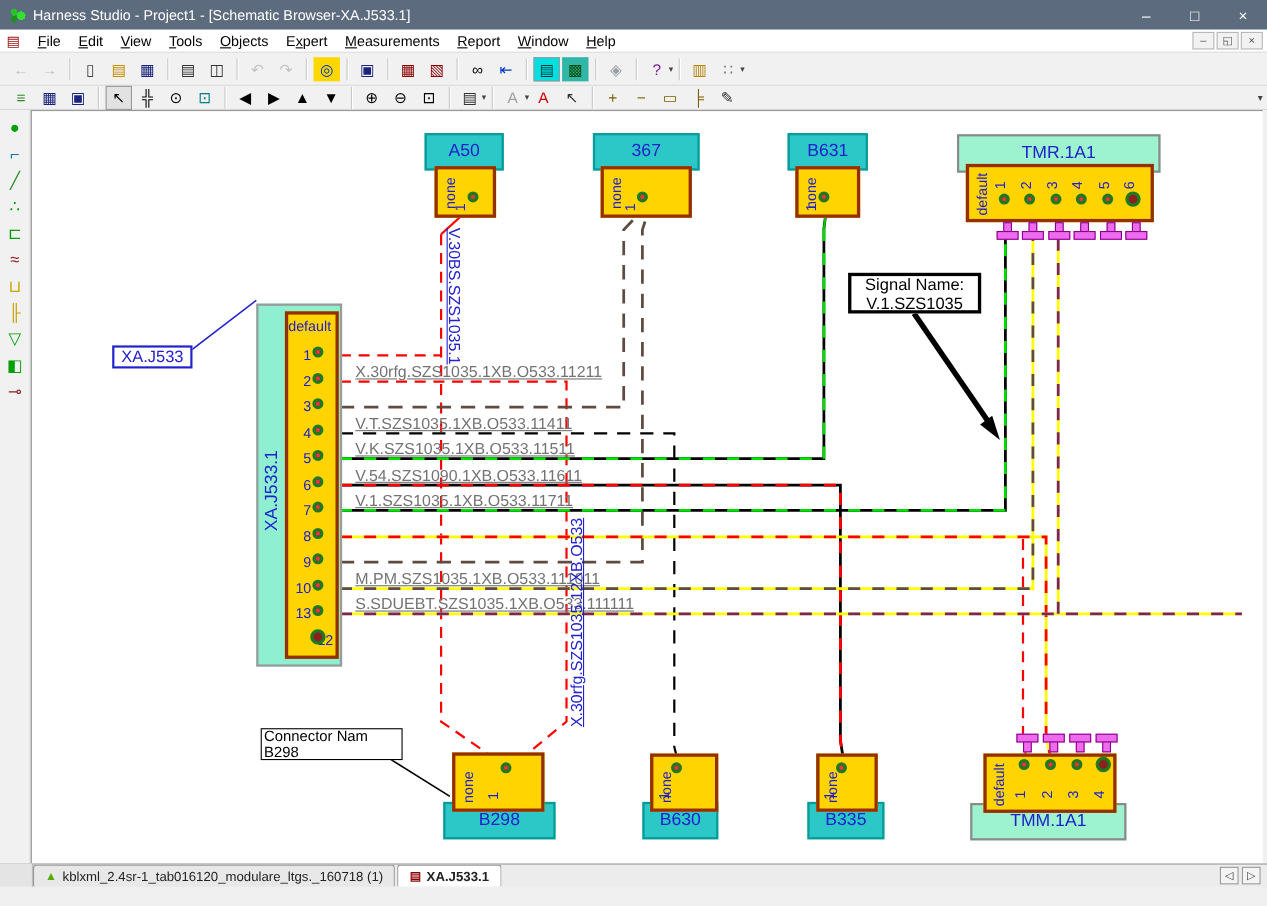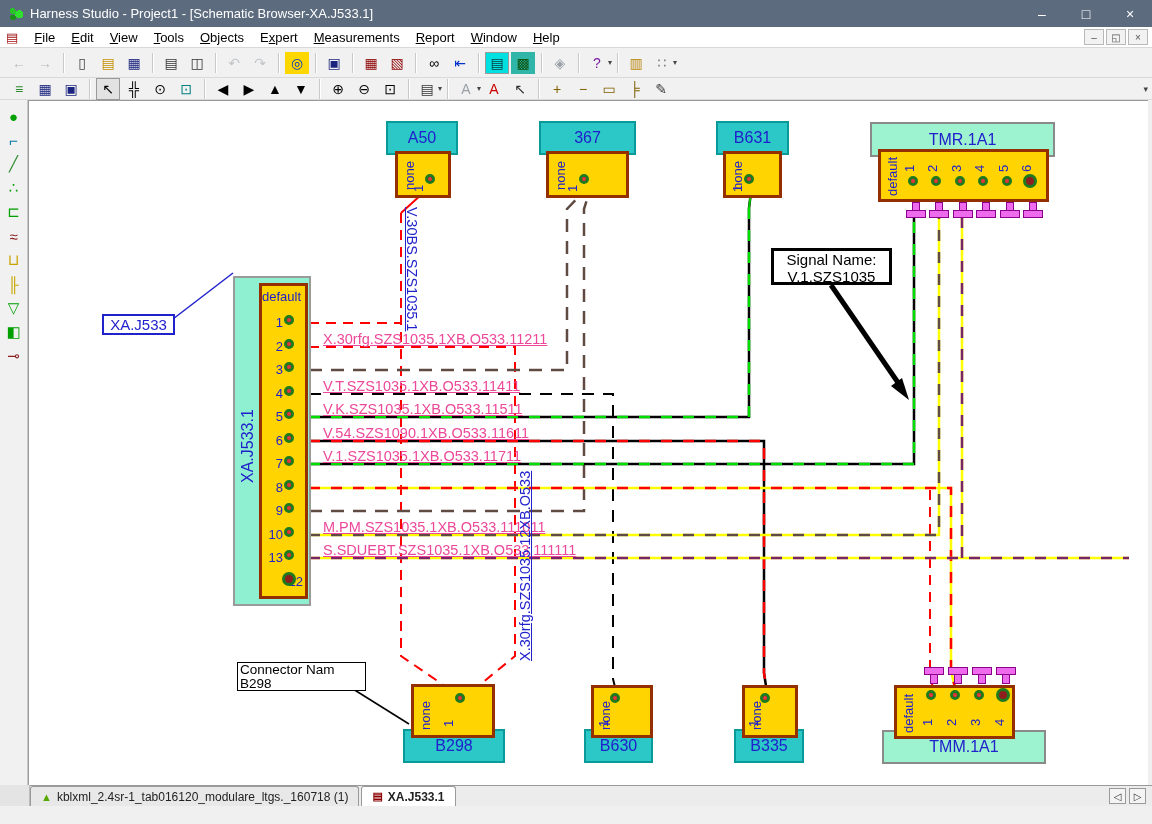--- a/index.html
+++ b/index.html
@@ -64,21 +64,21 @@
   .rotm90, .rot90 { position:absolute; white-space:nowrap; color:#2020cc; font-size:13px; }
   .rotm90 { transform:rotate(-90deg); transform-origin:0 0; }
   .rot90  { transform:rotate(90deg);  transform-origin:0 0; }
   .pin { position:absolute; border-radius:50%; border:3px solid #1f7a1f; background:#7e1e1e; }
   .pin .dot { position:absolute; left:50%; top:50%; width:4px; height:4px; margin:-2px 0 0 -2px;
     background:#e23a3a; border-radius:50%; }
   .pin.filled { background:#8f1f1f; }
   .pinnum { position:absolute; color:#2020cc; font-size:13px; text-align:right; }
   .term { position:absolute; background:#ee6bee; border:1.5px solid #8b008b; }
 
-  .sig { position:absolute; color:#ec4899; font-size:14.5px; text-decoration:underline;
+  .sig { position:absolute; color:#737373; font-size:14.5px; text-decoration:underline;
     white-space:nowrap; background:rgba(255,255,255,.0); }
   .vsig { color:#2222cc; font-size:14.5px; text-decoration:underline; white-space:nowrap; }
 
   .callout { position:absolute; background:#fff; color:#000; overflow:hidden; }
   #callout-xa { border:2px solid #2222cc; color:#2222cc; font-size:15px; text-align:center; }
   #callout-signal { border:3px solid #000; font-size:15px; text-align:center; line-height:17px; }
   #callout-conn { border:1.5px solid #000; font-size:13.5px; line-height:14px; padding-left:2px; }
 
   
   .tabbar { position:absolute; left:0; top:785px; width:1152px; height:21px; background:#ececec;
@@ -380,21 +380,21 @@
       </div>
       <div class="abs clabel" style="left: 705px; top: 628px; width: 70px; height: 34px;">
         <span>B335</span>
       </div>
       <div class="abs cbody" style="left: 713px; top: 584px; width: 56px; height: 53px;"></div>
       <div class="abs rotm90" style="left: 720px; top: 629px;">none</div>
       <div class="abs rotm90" style="left: 717px; top: 626px;">1</div>
       <div class="abs pin" style="left: 731px; top: 592px; width: 10px; height: 10px;">
         <span class="dot"></span>
       </div>
-      <div class="abs clabel green" style="left: 853px; top: 629px; width: 164px; height: 34px; justify-content: center;">
+      <div class="abs clabel green" style="left: 853px; top: 629px; width: 142px; height: 34px; justify-content: center;">
         <span>TMM.1A1</span>
       </div>
       <div class="abs cbody" style="left: 865px; top: 584px; width: 121px; height: 54px;"></div>
       <div class="abs rotm90" style="left: 872px; top: 632px;">default</div>
       <div class="abs rotm90" style="left: 891px; top: 625px;">1</div>
       <div class="abs term" style="left: 895px; top: 566px; width: 20px; height: 8px;"></div>
       <div class="abs term" style="left: 901px; top: 573px; width: 8px; height: 10px;"></div>
       <div class="abs pin" style="left: 897px; top: 589px; width: 10px; height: 10px;">
         <span class="dot"></span>
       </div>

